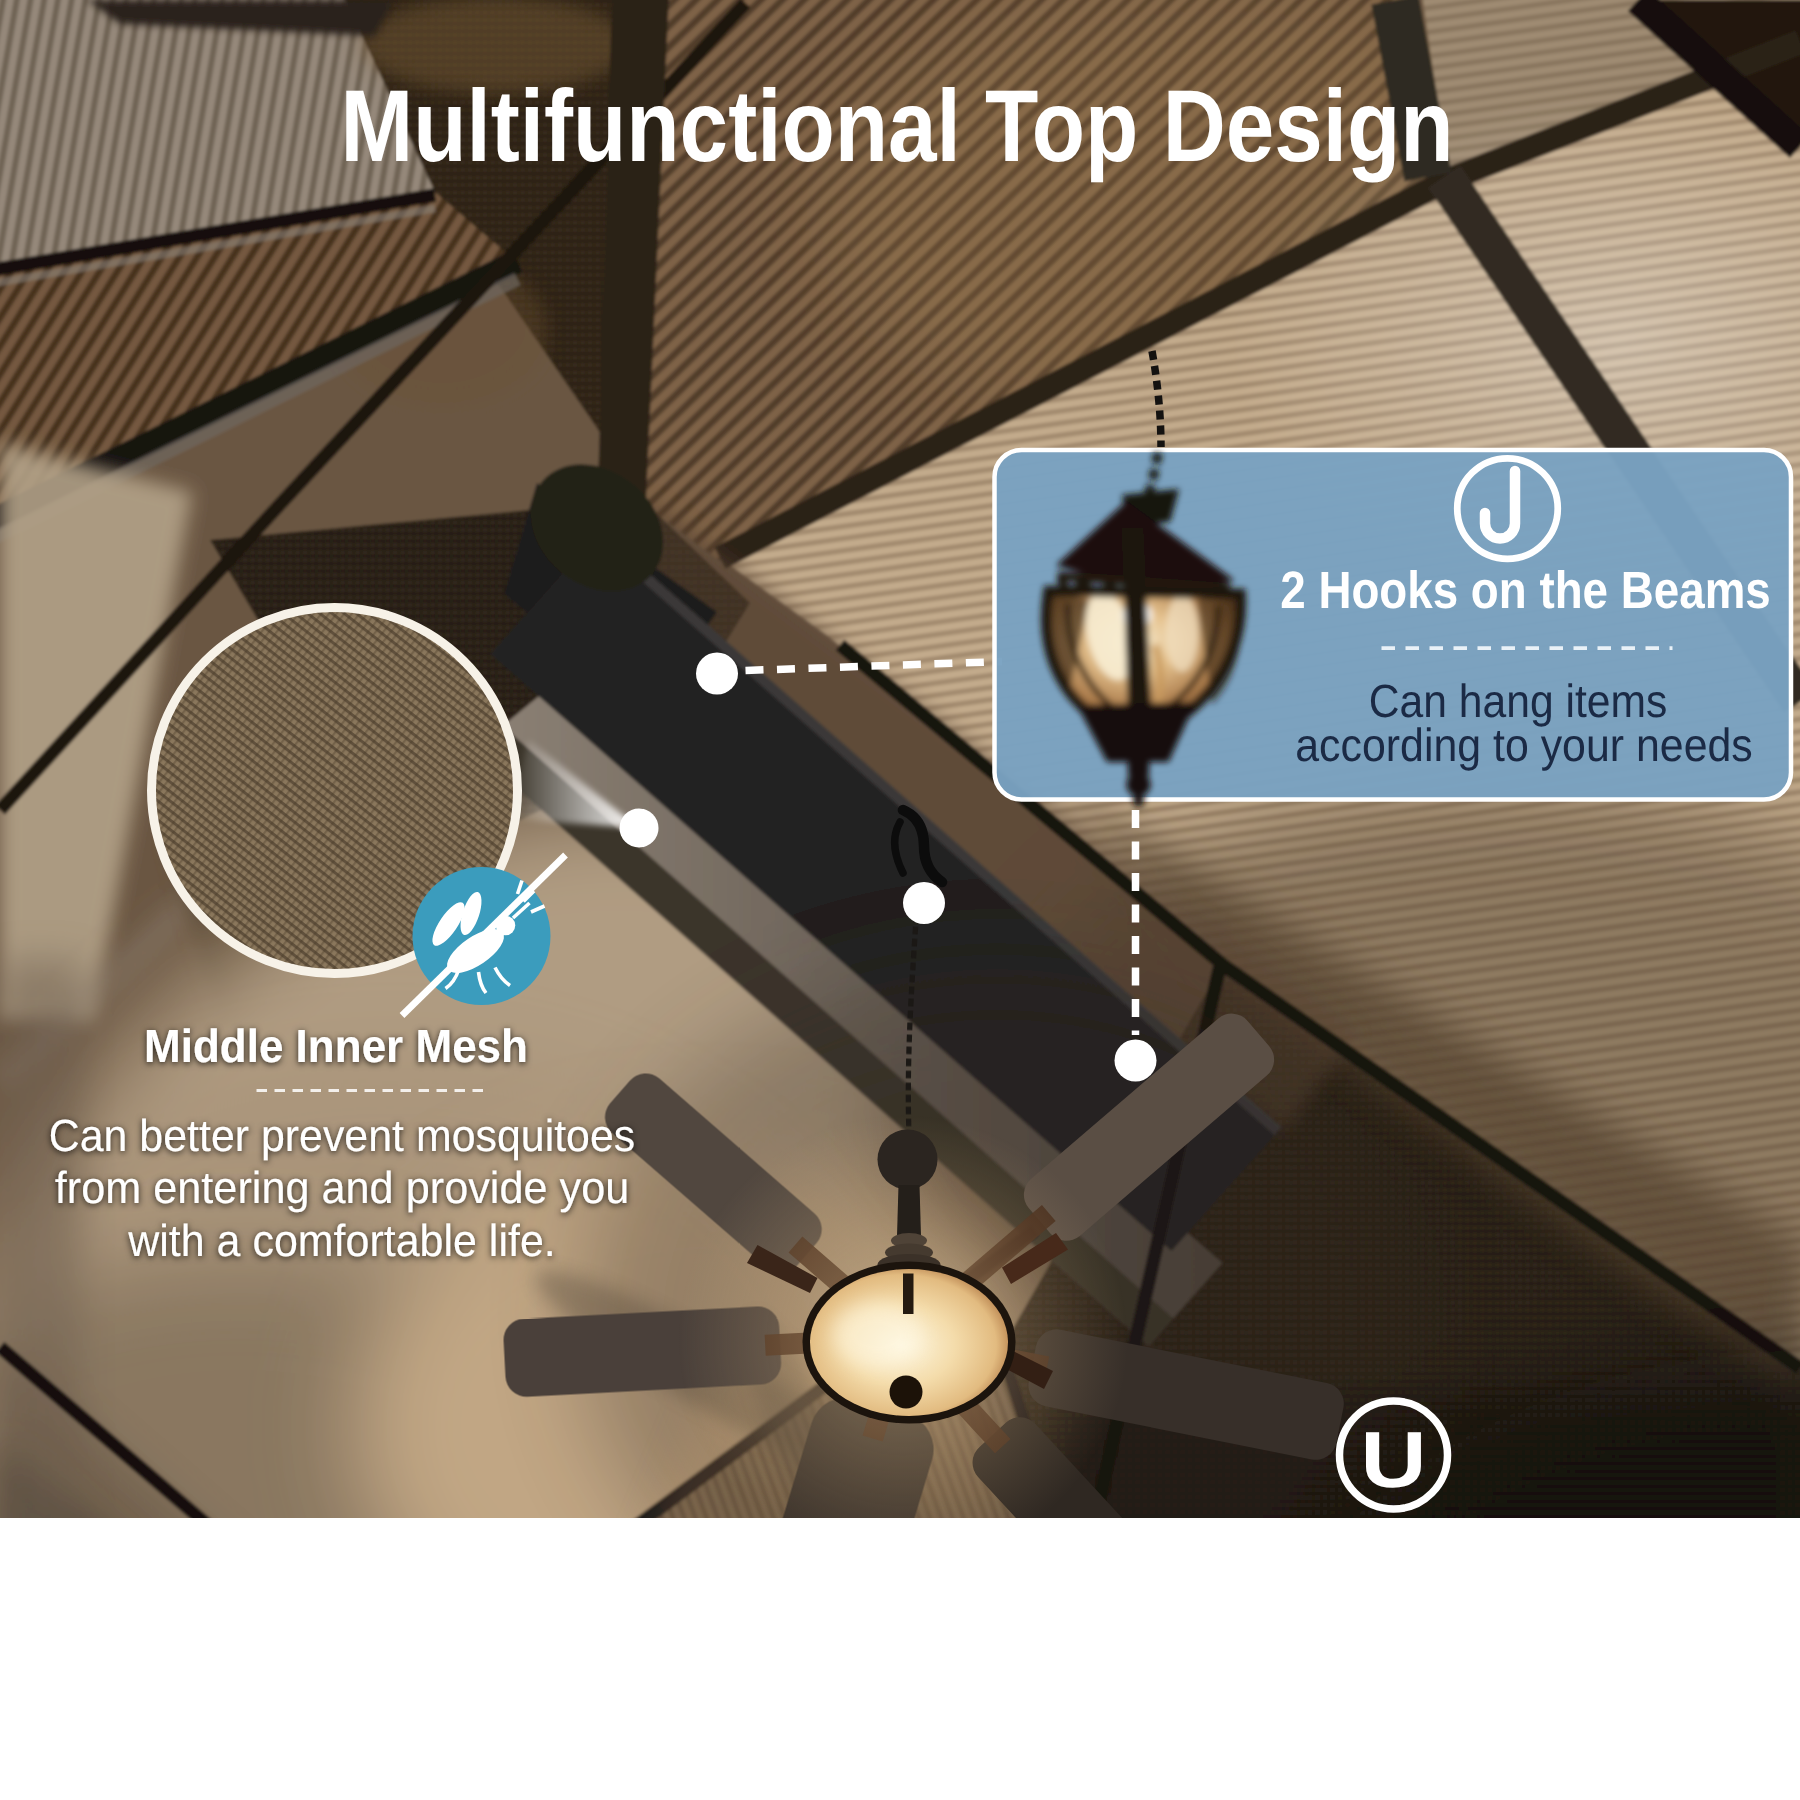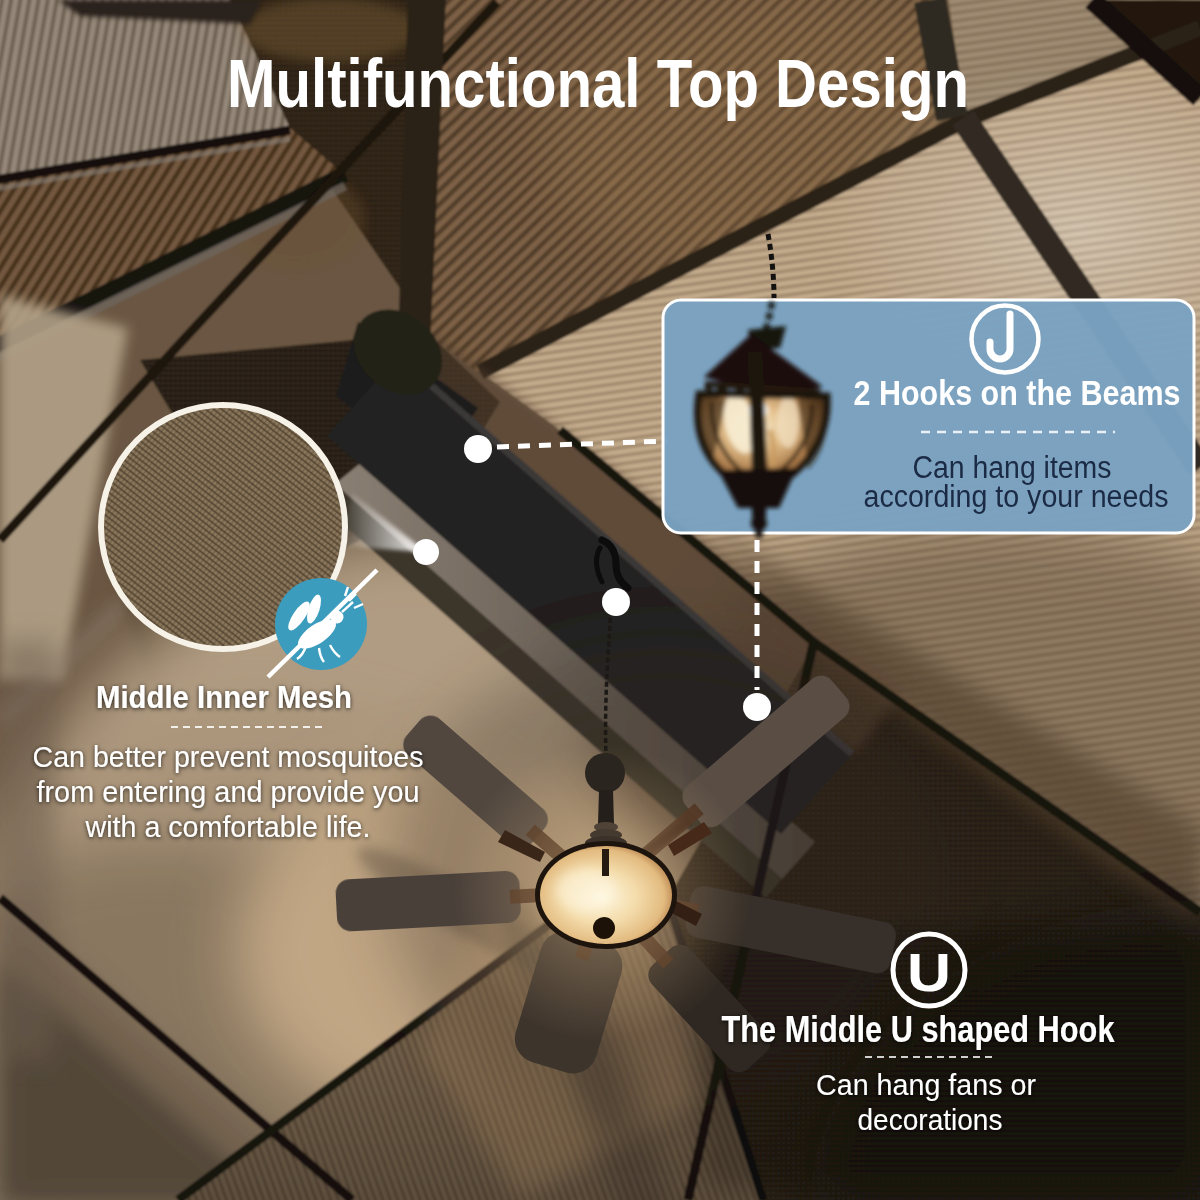--- a/index.html
+++ b/index.html
@@ -1,16 +1,16 @@
 <!DOCTYPE html>
 <html><head>
 <meta charset="utf-8">
 <style>
   html,body{margin:0;padding:0;background:#fff;}
-  #stage{width:1200px;height:1200px;position:relative;overflow:hidden;font-family:"Liberation Sans", sans-serif;}
+  #stage{width:1200px;height:1012px;position:relative;overflow:hidden;font-family:"Liberation Sans", sans-serif;}
   svg{display:block;}
 </style>
 </head>
 <body>
 <div id="stage">
 <svg width="1200" height="1200" viewBox="0 0 1200 1200" xmlns="http://www.w3.org/2000/svg">
 <defs>
   <pattern id="corrTL" width="10" height="10" patternUnits="userSpaceOnUse" patternTransform="rotate(-58)">
     <rect width="10" height="10" fill="#74593f"></rect>
     <rect width="10" height="4.5" fill="#46321f"></rect>

